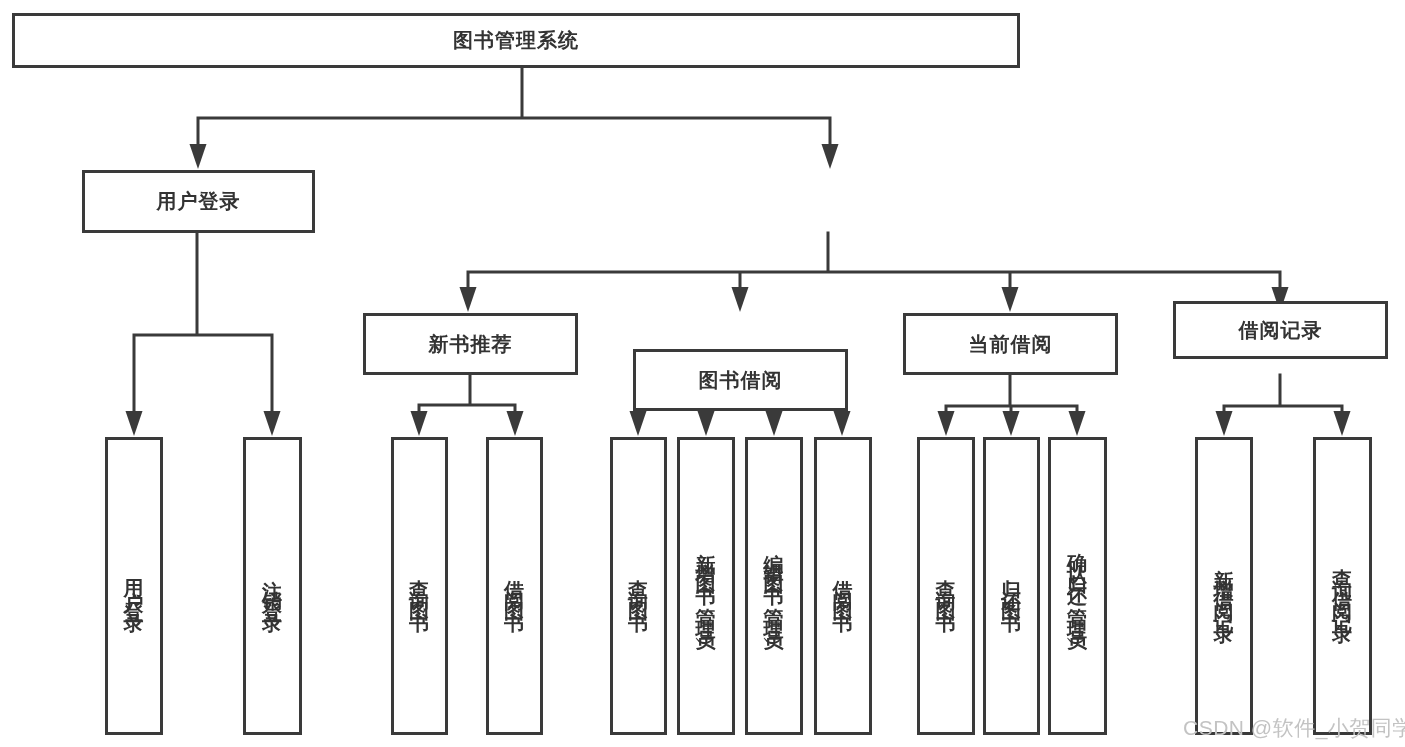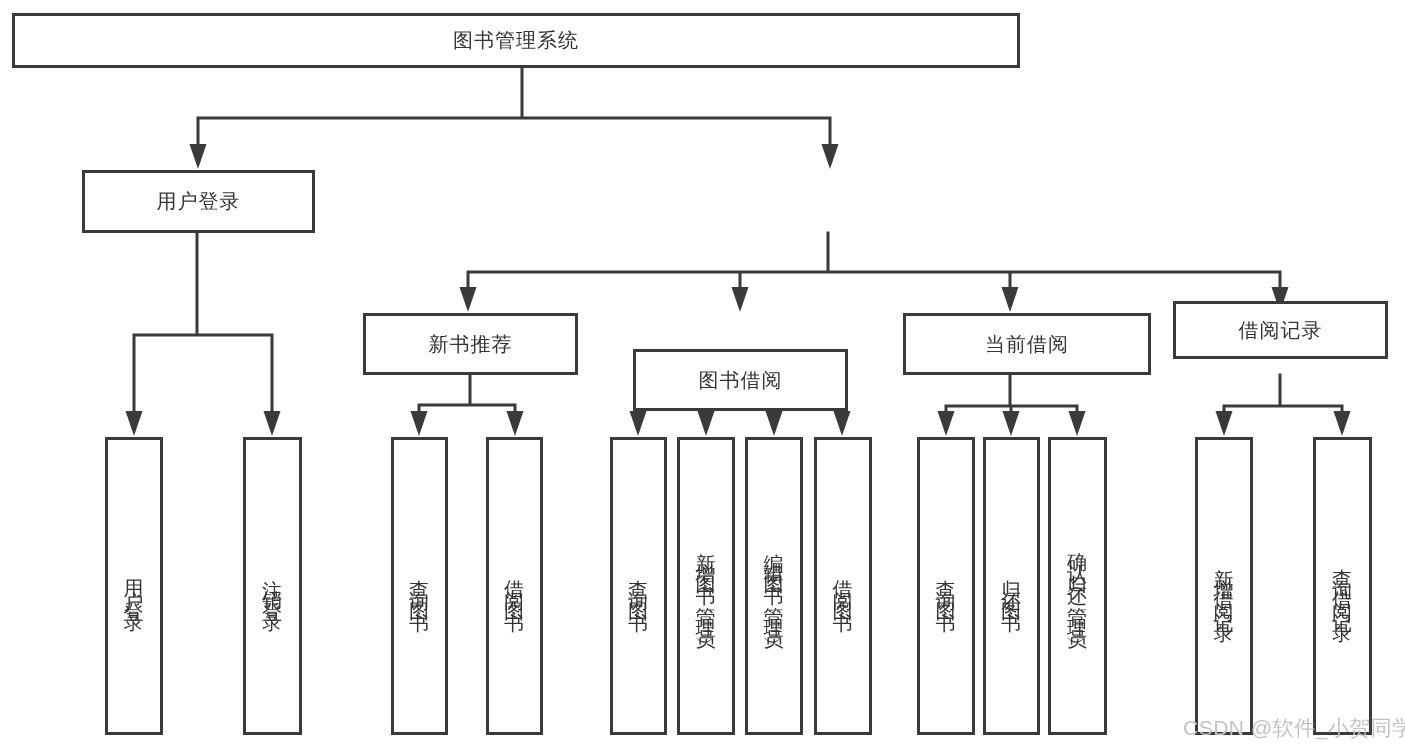--- a/index.html
+++ b/index.html
@@ -24,20 +24,21 @@
   .node {
     position: absolute;
     box-sizing: border-box;
     border: 3px solid var(--line, #3a3a3a);
     background: #ffffff;
     display: flex;
     align-items: center;
     justify-content: center;
     color: var(--text, #333333);
     z-index: 2;
+    font-weight: bold;
   }
   .hbox span {
     font-size: 20px;
     letter-spacing: 1px;
     white-space: nowrap;
   }
   .vbox span {
     writing-mode: vertical-rl;
     font-size: 20px;
     letter-spacing: 11px;
@@ -93,21 +94,21 @@
     </div>
     <div class="node hbox" style="left: 82px; top: 170px; width: 233px; height: 63px;">
       <span>用户登录</span>
     </div>
     <div class="node hbox" style="left: 363px; top: 313px; width: 215px; height: 62px;">
       <span>新书推荐</span>
     </div>
     <div class="node hbox" style="left: 633px; top: 313px; width: 215px; height: 62px; margin-top: 36px;">
       <span>图书借阅</span>
     </div>
-    <div class="node hbox" style="left: 903px; top: 313px; width: 248px; height: 62px;">
+    <div class="node hbox" style="left: 903px; top: 313px; width: 215px; height: 62px;">
       <span>当前借阅</span>
     </div>
     <div class="node hbox" style="left: 1173px; top: 301px; width: 215px; height: 58px;">
       <span>借阅记录</span>
     </div>
     <div class="node vbox" style="left: 105px; top: 437px; width: 58px; height: 298px;">
       <span>用户登录</span>
     </div>
     <div class="node vbox" style="left: 243px; top: 437px; width: 59px; height: 298px;">
       <span>注销登录</span>

